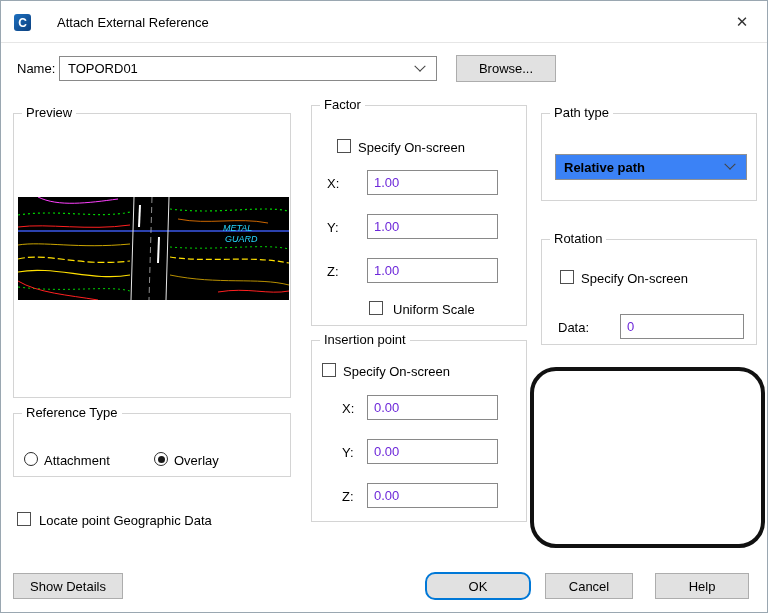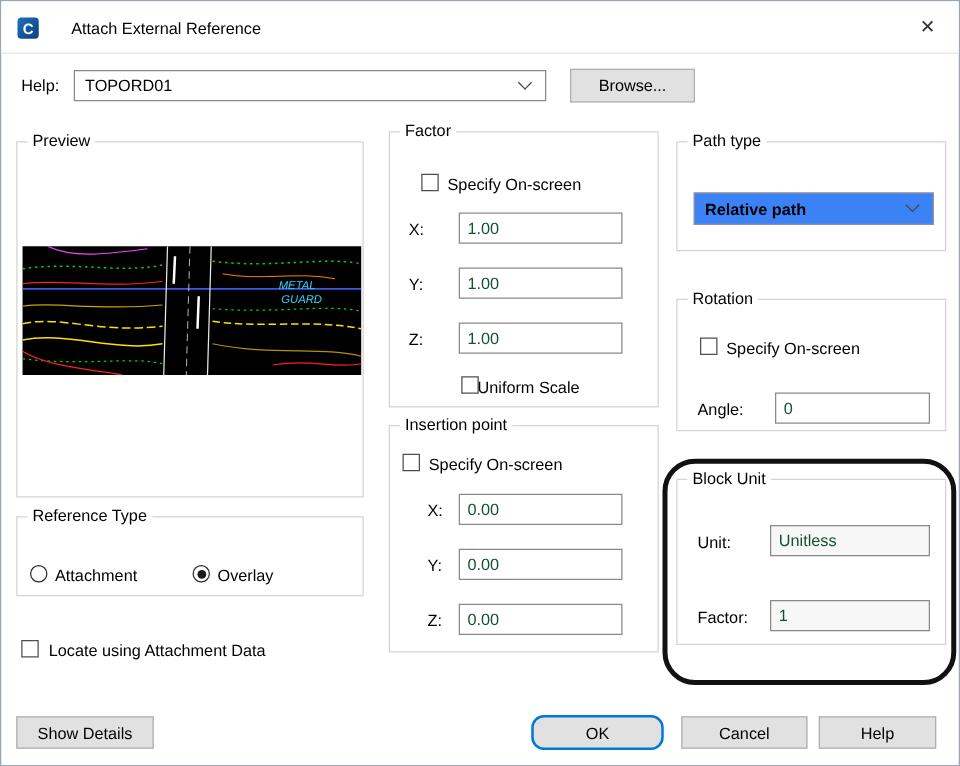--- a/index.html
+++ b/index.html
@@ -30,21 +30,21 @@
   }
   
   .lbl { position:absolute; font-size:13px; white-space:nowrap; }
   .groupbox { position:absolute; border:1px solid #d4d4d4; }
   .group-label {
     position:absolute; top:-9px; left:8px; background:#ffffff;
     padding:0 4px; font-size:13px; white-space:nowrap;
   }
   .textbox {
     position:absolute; border:1px solid #898989; background:#fff;
-    font-family:"Liberation Sans",sans-serif; font-size:13px; padding:2px 6px; color:#14532d;
+    font-family:"Liberation Sans",sans-serif; font-size:13px; padding:2px 6px; color:#6d28d9;
   }
   .textbox.ro { background:#f7f7f7; }
   .combo {
     position:absolute; border:1px solid #898989; background:#fff;
     display:flex; align-items:center; padding-left:8px;
   }
   .combo.gray { background:#3b82f6; border-color:#919191;font-weight:bold; }
   .combo .val { flex:1; font-size:13px; white-space:nowrap; overflow:hidden; }
   .chev {
     width:8px; height:8px; border-right:1.6px solid #444; border-bottom:1.6px solid #444;
@@ -74,21 +74,21 @@
 <body>
 
 <div class="dialog">
 
   <div class="titlebar">
     <div class="app-icon">C</div>
     <div class="title-text">Attach External Reference</div>
     <div class="close-btn">✕</div>
   </div>
 
-  <div class="lbl" style="left:16px; top:60px;">Help:</div>
+  <div class="lbl" style="left:16px; top:60px;">Name:</div>
   <div class="combo" style="left:58px; top:55px; width:378px; height:25px;">
     <span class="val">TOPORD01</span>
     <span class="chev"></span>
   </div>
   <div class="btn" style="left:455px; top:54px; width:100px; height:27px;">Browse...</div>
 
   <div class="groupbox" style="left:12px; top:112px; width:278px; height:285px;">
     <span class="group-label">Preview</span>
     <div class="preview-img">
       <svg viewBox="0 0 271 103" width="271" height="103" xmlns="http://www.w3.org/2000/svg">
@@ -121,38 +121,38 @@
 
   <div class="groupbox" style="left:12px; top:412px; width:278px; height:64px;">
     <span class="group-label">Reference Type</span>
     <span class="radio" style="left:10px; top:38px;"></span>
     <span class="lbl" style="left:30px; top:39px;">Attachment</span>
     <span class="radio selected" style="left:140px; top:38px;"></span>
     <span class="lbl" style="left:160px; top:39px;text-align:right;">Overlay</span>
   </div>
 
   <span class="checkbox" style="left:16px; top:511px;"></span>
-  <span class="lbl" style="left:38px; top:512px;">Locate using Attachment Data</span>
+  <span class="lbl" style="left:38px; top:512px;">Locate point Geographic Data</span>
 
   <div class="groupbox" style="left:310px; top:104px; width:216px; height:221px;">
     <span class="group-label">Factor</span>
     <span class="checkbox" style="left:25px; top:33px;"></span>
     <span class="lbl" style="left:46px; top:34px;">Specify On-screen</span>
 
     <span class="lbl" style="left:15px; top:70px;">X:</span>
     <input class="textbox" style="left: 55px; top: 64px; width: 131px; height: 25px;" value="1.00">
 
     <span class="lbl" style="left:15px; top:114px;">Y:</span>
     <input class="textbox" style="left: 55px; top: 108px; width: 131px; height: 25px;" value="1.00">
 
     <span class="lbl" style="left:15px; top:158px;">Z:</span>
     <input class="textbox" style="left: 55px; top: 152px; width: 131px; height: 25px;" value="1.00">
 
     <span class="checkbox" style="left:57px; top:195px;"></span>
-    <span class="lbl" style="left:70px; top:196px;">Uniform Scale</span>
+    <span class="lbl" style="left:81px; top:196px;">Uniform Scale</span>
   </div>
 
   <div class="groupbox" style="left:310px; top:339px; width:216px; height:182px;">
     <span class="group-label">Insertion point</span>
     <span class="checkbox" style="left:10px; top:22px;"></span>
     <span class="lbl" style="left:31px; top:23px;">Specify On-screen</span>
 
     <span class="lbl" style="left:30px; top:60px;">X:</span>
     <input class="textbox" style="left: 55px; top: 54px; width: 131px; height: 25px;" value="0.00">
 
@@ -168,32 +168,25 @@
     <div class="combo gray" style="left:13px; top:40px; width:192px; height:26px;">
       <span class="val">Relative path</span>
       <span class="chev"></span>
     </div>
   </div>
 
   <div class="groupbox" style="left:540px; top:238px; width:216px; height:106px;">
     <span class="group-label">Rotation</span>
     <span class="checkbox" style="left:18px; top:30px;"></span>
     <span class="lbl" style="left:39px; top:31px;">Specify On-screen</span>
-    <span class="lbl" style="left:16px; top:80px;">Angle:</span>
+    <span class="lbl" style="left:16px; top:80px;">Data:</span>
     <input class="textbox" style="left: 78px; top: 74px; width: 124px; height: 25px;" value="0">
   </div>
 
-  <div class="groupbox" style="left:540px; top:382px; width:216px; height:133px;">
-    <span class="group-label">Block Unit</span>
-    <span class="lbl" style="left:16px; top:42px;">Unit:</span>
-    <input class="textbox ro" style="left: 74px; top: 36px; width: 128px; height: 25px;" readonly="" value="Unitless">
-    <span class="lbl" style="left:16px; top:102px;">Factor:</span>
-    <input class="textbox ro" style="left: 74px; top: 96px; width: 128px; height: 25px;" readonly="" value="1">
-  </div>
 
   <div class="annotation"></div>
 
   <div class="btn" style="left:12px; top:572px; width:110px; height:26px;">Show Details</div>
   <div class="btn default" style="left:424px; top:571px; width:106px; height:28px;border-radius:10px;">OK</div>
-  <div class="btn" style="left:544px; top:572px; width:101px; height:26px;">Cancel</div>
+  <div class="btn" style="left:544px; top:572px; width:88px; height:26px;">Cancel</div>
   <div class="btn" style="left:654px; top:572px; width:94px; height:26px;">Help</div>
 
 </div>
 
 </body></html>

